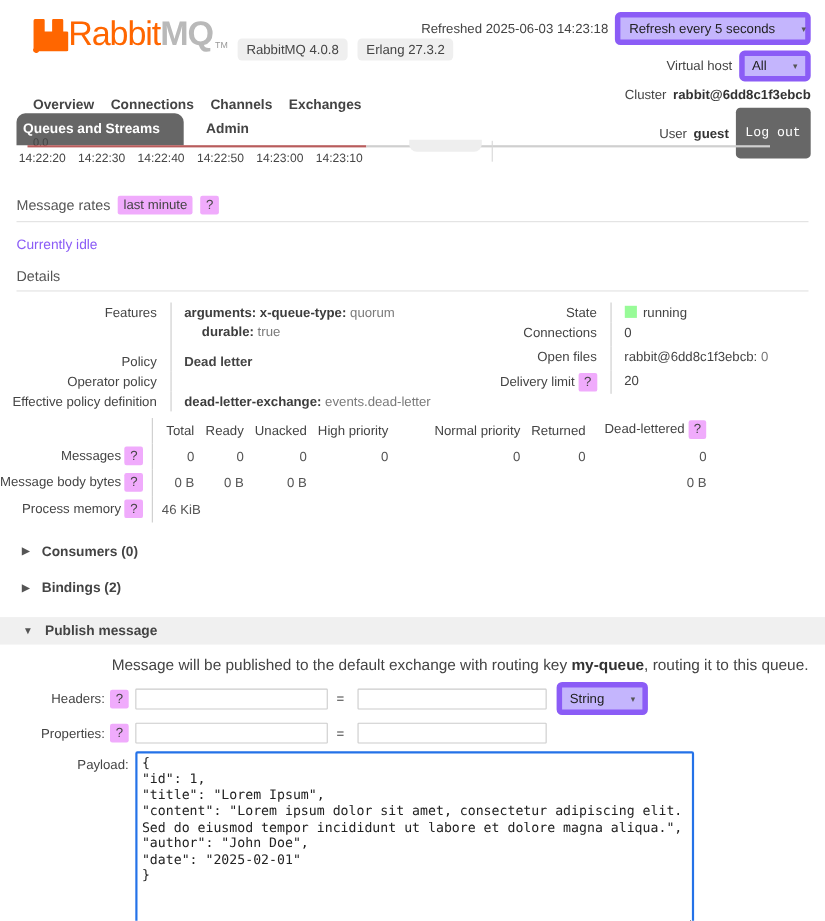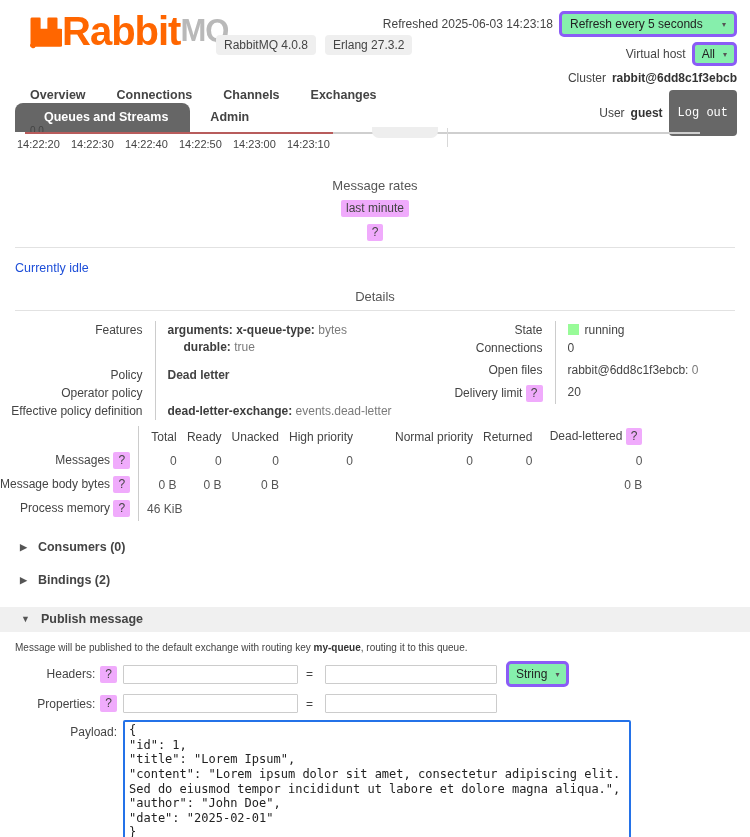--- a/index.html
+++ b/index.html
@@ -6,54 +6,54 @@
   html,body { margin:0; padding:0; }
   body {
     width:750px; height:837px; background:#fff; color:#444;
     font-family:"Liberation Sans", sans-serif; font-size:12px;
     position:relative; overflow:hidden;
   }
   
   .header { position:relative; height:88px; }
   .logo { position:absolute; left:26px; top:11px; display:flex; align-items:flex-start; }
   .logo svg { width:36px; height:36px; margin-top:3px; }
-  .logo .rabbit { font-size:40px; font-weight:bold; color:#f60; letter-spacing:-1px; line-height:40px; }
+  .logo .rabbit { font-size:31px; font-weight:normal; color:#f60; letter-spacing:-1px; line-height:40px; }
   .logo .mq { font-size:31px; font-weight:bold; color:#b9b9b9; letter-spacing:-1px; line-height:40px; }
   .logo .tm { font-size:8px; color:#999; margin-top:26px; margin-left:2px; }
   .badges { position:absolute; left:216px; top:35px; display:flex; gap:9px; }
   .badge { background:#efefef; color:#444; padding:3px 8px; border-radius:4px; font-size:12px; white-space:nowrap; }
   .top-right { position:absolute; right:13px; top:11px; display:flex; flex-direction:column; align-items:flex-end; gap:5px; }
   .tr-line { display:flex; align-items:center; gap:6px; white-space:nowrap; }
-  .sel { display:inline-flex; align-items:center; justify-content:space-between; gap:8px;
-         border:3px solid #8b5cf6; border-radius:5px; background:#86efac; padding:2px 7px; color:#222; }
+  .sel { display:inline-flex; align-items:center; justify-content:space-between; gap:24px;
+         border:5px solid #8b5cf6; border-radius:5px; background:#c4b5fd; padding:2px 7px; color:#222; }
   .sel .chev { font-size:8px; color:#555; }
   .sel-refresh { width:178px; padding:3px 8px; }
   .btn-dark { background:#676767; color:#fff; border:none; border-radius:4px; padding:16px 9px; font-size:12px;
               font-family:Liberation Mono, monospace; }
   b { color:#333; }
   
-  .nav1 { margin-left:30px; display:flex; gap:31px; font-weight:bold; font-size:12.5px; height:16px; }
+  .nav1 { margin-left:30px; display:flex; gap:15px; font-weight:bold; font-size:12.5px; height:16px; }
   .nav1 span { cursor:default; }
   .nav2 { margin-left:15px; display:flex; align-items:flex-end; height:28px; font-size:12.5px; font-weight:bold; }
-  .tab-active { background:#666; color:#fff; padding:7px 22px 8px 29px; border-radius:8px 8px 0 0; }
+  .tab-active { background:#666; color:#fff; padding:7px 22px 8px 6px; border-radius:8px 8px 0 0; }
   .tab-plain { padding:7px 20px 8px 20px; color:#444; }
   
   .chart-strip { position:relative; height:30px; margin-bottom:16px; }
   .ylab { position:absolute; left:14px; top:-7px; font-size:10px; color:#444;padding-left:16px; }
   .redline { position:absolute; left:25px; top:0; width:308px; height:2px; background:#b85c5c; }
   .greyline { position:absolute; left:333px; top:0; width:367px; height:2px; background:#cfcfcf; }
   .legend-frag { position:absolute; left:372px; top:-5px; width:66px; height:11px; background:#eee; border-radius:0 0 7px 7px; }
   .vline-frag { position:absolute; left:447px; top:-4px; width:1px; height:19px; background:#d8d8d8; }
   .ticks { position:absolute; left:17px; top:6px; display:flex; }
   .ticks span { width:54px; font-size:11px; color:#444; }
   
   .hrow { margin:0 15px; padding-bottom:6px; border-bottom:1px solid #e2e2e2; display:flex; align-items:center; gap:7px;
-          font-size:13px; color:#555;flex-direction:column; }
+          font-size:13px; color:#555; }
   .help { background:#f0abfc; color:#444; padding:0 5px; font-size:12px; border-radius:2px; line-height:17px; display:inline-block; }
-  .plain-line { margin:13px 15px 14px 15px; font-size:12.5px; color:#1d4ed8; }
+  .plain-line { margin:13px 15px 14px 15px; font-size:12.5px; color:#8b5cf6; }
   
   .details { display:flex; align-items:flex-start; margin:10px 0 6px 0; }
   table.kv { border-collapse:collapse; font-size:12px; }
   table.kv td { vertical-align:top; padding:2px 0; }
   td.klabel { width:155px; text-align:right; padding-right:12px !important; color:#444; white-space:nowrap; }
   td.kval { border-left:1px solid #ccc; padding-left:12px !important; color:#444; }
   .kv-left { width:425px; }
   .kv-right td.klabel { width:130px; }
   .muted { color:#7a7a7a; }
   .bld { font-weight:bold; color:#3d3d3d; }
@@ -68,21 +68,21 @@
   table.msg th { font-weight:normal; color:#444; text-align:right; padding:2px 10px 4px 0; white-space:nowrap; }
   table.msg td { text-align:right; padding:3px 10px 4px 0; color:#555; }
   table.msg .rowlab { text-align:right; border-right:1px solid #ccc; padding-right:8px; color:#444; white-space:nowrap; }
   table.msg .leftcell { text-align:left; padding-left:8px; }
   .c1{width:48px}.c2{width:45px}.c3{width:55px}.c4{width:62px}.c5{width:120px}.c6{width:57px}.c7{width:110px}
   
   .collapsible { margin:19px 15px 0 20px; display:flex; align-items:center; gap:11px; font-weight:bold; font-size:12.5px; color:#444; }
   .tri { font-size:9px; color:#555; }
   .pub-bar { margin-top:20px; background:#f0f0f0; padding:5px 0 6px 21px; display:flex; align-items:center; gap:11px;
              font-weight:bold; font-size:12.5px; color:#444; }
-  .intro { margin:10px 15px 8px 15px; font-size:10px; color:#444; }
+  .intro { margin:10px 15px 8px 15px; font-size:14px; color:#444;text-align:right; }
   
   .frow { display:flex; align-items:center; margin:7px 0; }
   .flabel { width:117px; display:flex; justify-content:flex-end; align-items:center; gap:5px; font-size:12px; color:#444;
             flex-shrink:0; }
   .tinput { width:175px; height:19px; border:1px solid #ccc; border-radius:1px; margin-left:6px; padding:0 4px;
             font:12px "Liberation Sans",sans-serif; }
   .tinput2 { width:172px; }
   .eq { margin:0 6px 0 8px; color:#444; }
   .sel-string { margin-left:9px; padding:3px 7px; border-radius:5px; }
   .frow-payload { align-items:flex-start; }
@@ -173,21 +173,21 @@
 </div>
 
 <div class="details">
   <table class="kv kv-left">
     <tbody>
         <tr>
       <td class="klabel pad-b">Features</td>
       <td class="kval pad-b">
         <div><span class="bld">arguments:</span>
              <span class="bld">x-queue-type:</span>
-             <span class="muted">bytes</span></div>
+             <span class="muted">quorum</span></div>
         <div class="indent"><span class="bld">durable:</span>
              <span class="muted">true</span></div>
       </td>
     </tr>
     <tr>
       <td class="klabel">Policy</td>
       <td class="kval bld">Dead letter</td>
     </tr>
     <tr class="emptyrow">
       <td class="klabel">Operator policy</td>

